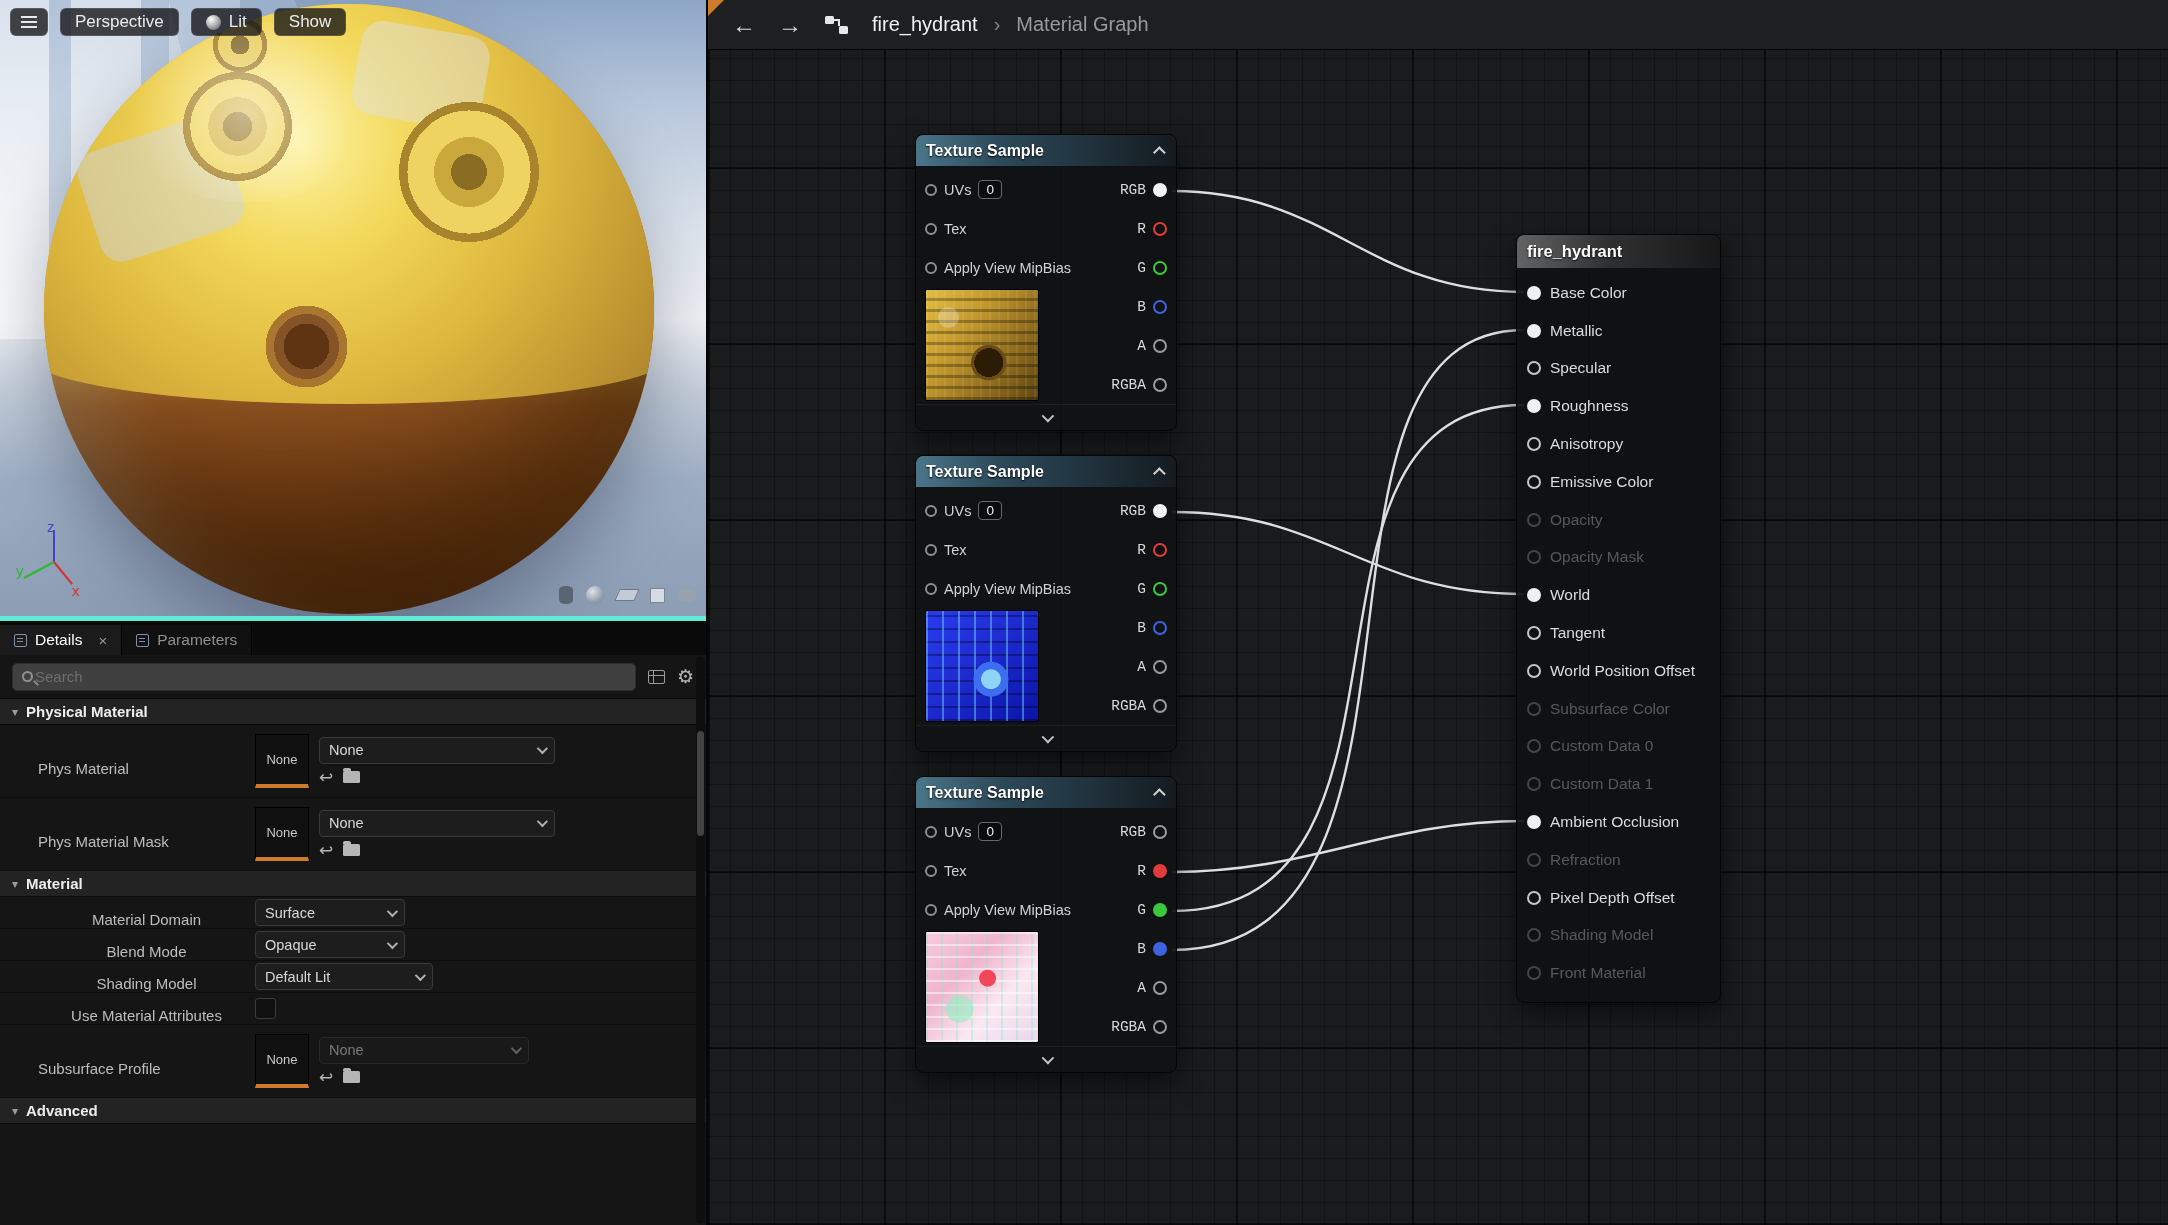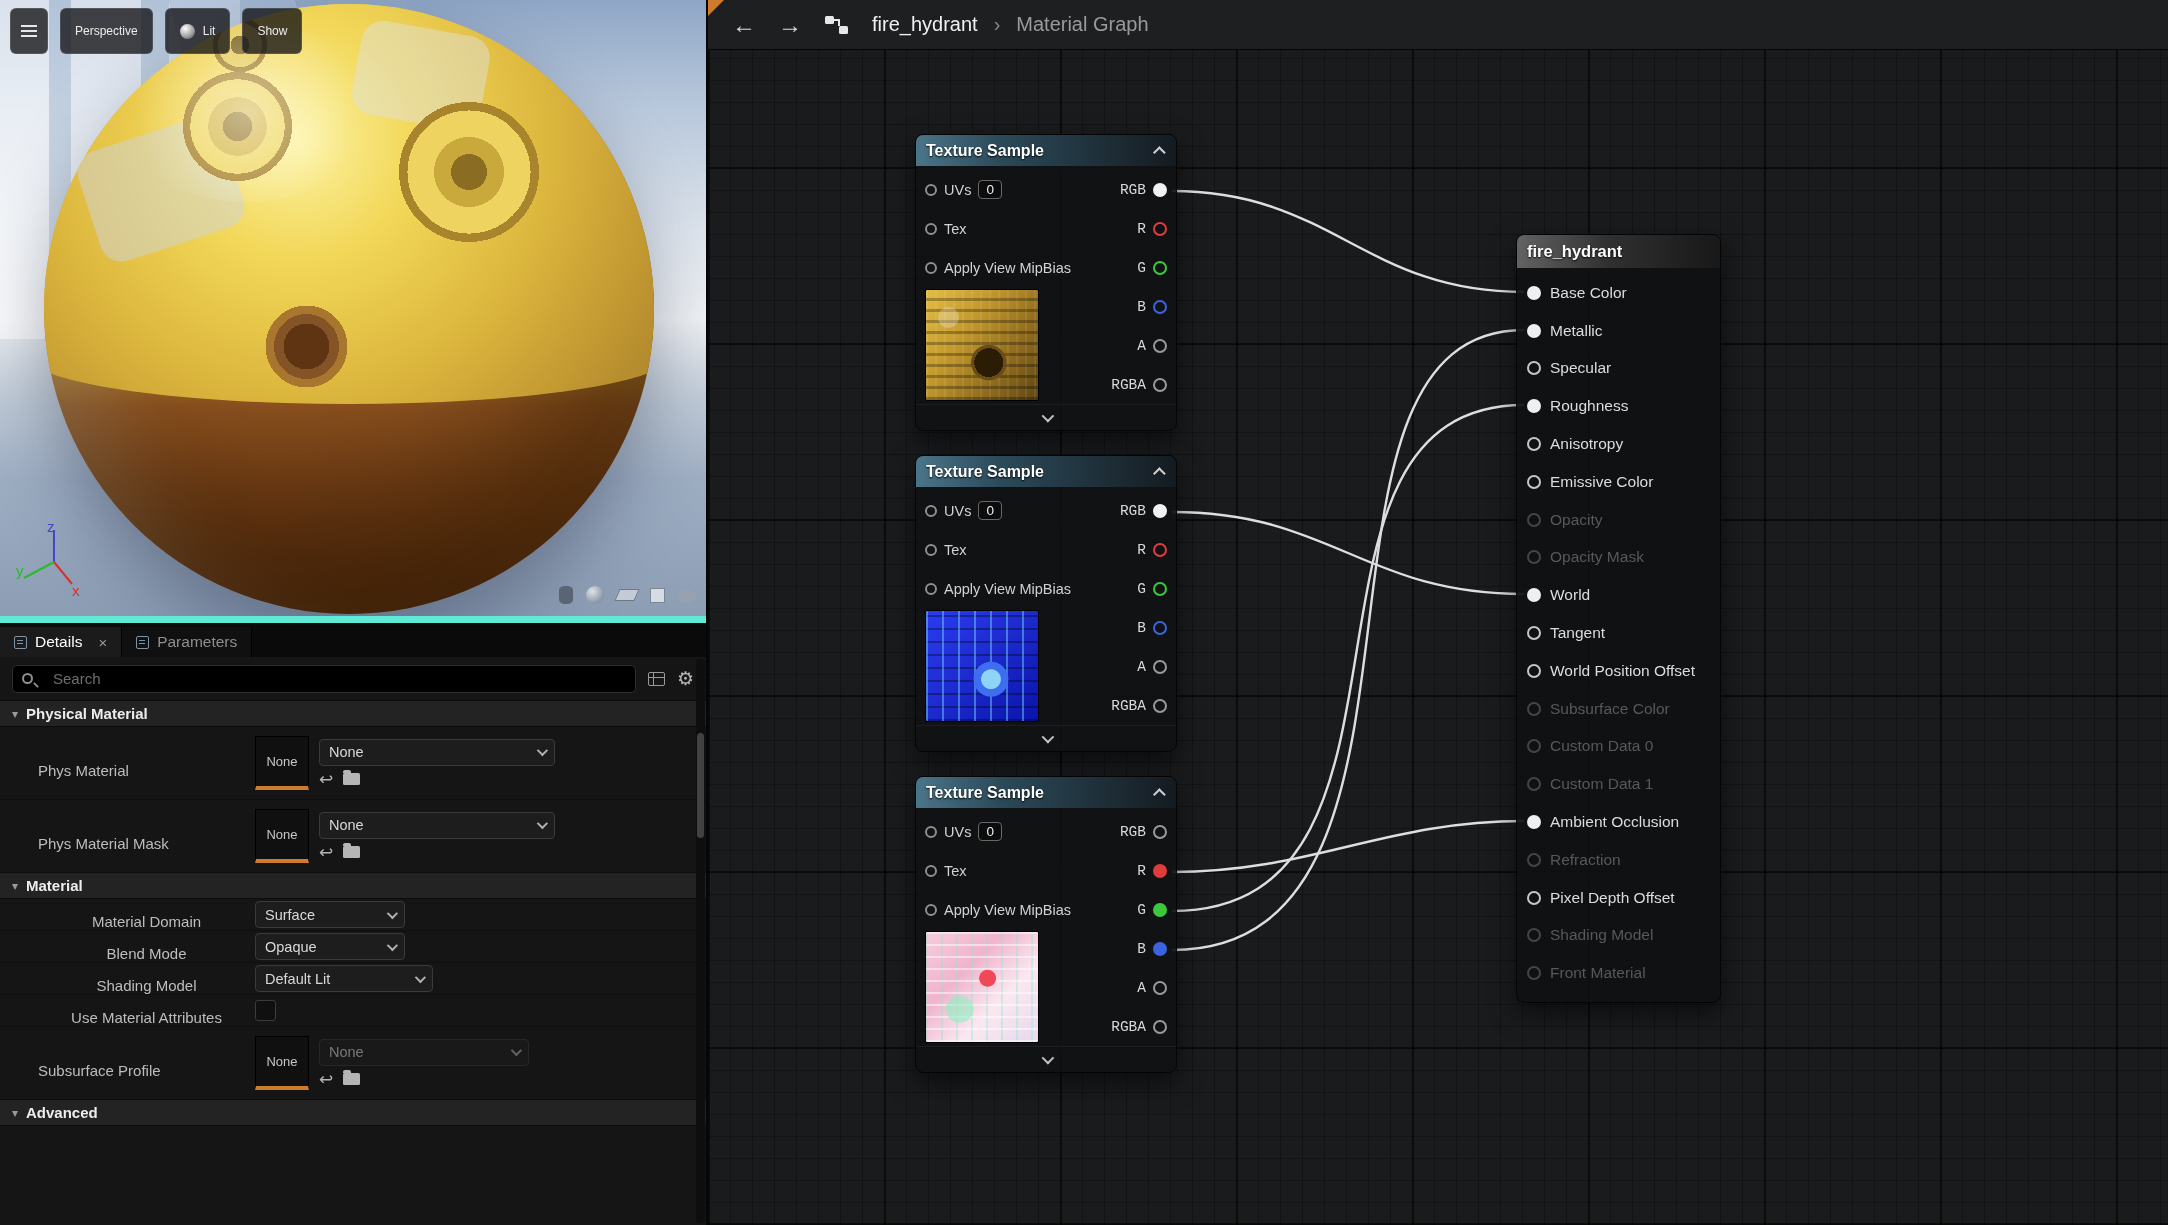--- a/index.html
+++ b/index.html
@@ -30,50 +30,50 @@
   .ring.mid { left:154px; top:77px; width:115px; height:115px;
     background:radial-gradient(circle,#93741f 0 18%,#d6b646 18% 36%,#f0d862 36% 58%,#a8842c 58% 67%,rgba(0,0,0,0) 67%); }
   .ring.small { left:184px; top:23px; width:60px; height:60px;
     background:radial-gradient(circle,#7c6220 0 22%,#e8cc58 22% 52%,#a07c28 52% 64%,rgba(0,0,0,0) 64%); }
   .knob { position:absolute; left:238px; top:312px; width:85px; height:85px; border-radius:50%;
     background:radial-gradient(circle,#5e3412 0 38%,#855426 38% 54%,#a8762f 54% 68%,rgba(0,0,0,0) 68%); }
   .gloss { position:absolute; left:90px; top:30px; width:260px; height:180px; border-radius:50%;
     background:radial-gradient(circle,rgba(255,255,255,.5),rgba(255,255,255,0) 70%); }
   
   .vtoolbar { position:absolute; left:10px; top:8px; display:flex; gap:12px; align-items:center; z-index:5; }
-  .vp-btn { height:46px; display:flex; align-items:center; gap:8px; padding:0 14px;
+  .vp-btn { height:28px; display:flex; align-items:center; gap:8px; padding:0 14px;
     background:rgba(18,18,20,.78); border:1px solid rgba(255,255,255,.12); border-radius:6px;
-    color:#ececec; font-size:12px; cursor:default;text-align:right; }
+    color:#ececec; font-size:17px; cursor:default;text-align:right; }
   .vp-btn.square { width:38px; justify-content:center; padding:0; }
   .bars { display:block; width:16px; height:2px; background:#e8e8e8; box-shadow:0 5px 0 #e8e8e8, 0 -5px 0 #e8e8e8; }
   .lit-ic { width:15px; height:15px; border-radius:50%; background:radial-gradient(circle at 35% 30%,#ffffff,#9a9a9a 60%,#4a4a4a); }
   
   .gizmo { position:absolute; left:14px; top:520px; z-index:5; }
   .gizmo text { font-family:"Liberation Sans", sans-serif; font-size:15px; }
   
   .shapebar { position:absolute; right:10px; top:586px; display:flex; gap:13px; align-items:center; z-index:5; opacity:.9; }
   .shp { display:block; }
   .shp.cyl { width:14px; height:18px; border-radius:6px/4px; background:#55606c; }
   .shp.sph { width:18px; height:18px; border-radius:50%; background:radial-gradient(circle at 35% 30%,#e8ecf0,#8a95a2 70%); }
   .shp.pln { width:20px; height:12px; transform:skewX(-24deg); background:#c9d1da; border:1px solid #6a747f; }
   .shp.cub { width:15px; height:15px; background:#dde3e9; border:1px solid #7a848f; }
   .shp.tea { width:18px; height:13px; border-radius:50% 50% 40% 40%; background:#99a3ae; }
 
   
-  .details { position:absolute; left:0; top:616px; width:706px; height:609px; background:#151515; border-top:7px solid #5eead4; }
+  .details { position:absolute; left:0; top:616px; width:706px; height:609px; background:#151515; border-top:5px solid #5eead4; }
   .tabbar { height:34px; background:#0a0a0a; display:flex; align-items:flex-end; }
   .tab { height:30px; display:flex; align-items:center; gap:8px; padding:0 14px; font-size:15.5px;
     color:#8f8f8f; background:#101010; border-right:1px solid #000; }
   .tab.active { background:#1b1b1b; color:#fff; }
   .tab-ic { width:13px; height:13px; border:1.5px solid #7e93a8; border-radius:2px; position:relative; }
   .tab-ic::after { content:""; position:absolute; left:2px; top:3px; width:6px; height:1.5px; background:#7e93a8; box-shadow:0 3px 0 #7e93a8; }
   .tab-close { color:#9a9a9a; font-size:15px; margin-left:8px; }
   .searchrow { height:44px; display:flex; align-items:center; gap:12px; padding:0 12px; background:#151515; border-bottom:1px solid #0c0c0c; }
-  .searchbox { flex:1; height:28px; display:flex; align-items:center; gap:20px; padding:0 9px;
-    background:#000000; border:1px solid #2e2e2e; border-radius:5px; }
+  .searchbox { flex:1; height:28px; display:flex; align-items:center; gap:2px; padding:0 9px;
+    background:#404040; border:1px solid #2e2e2e; border-radius:5px; }
   .mag { width:11px; height:11px; border:2px solid #8f8f8f; border-radius:50%; position:relative; flex:none; }
   .mag::after { content:""; position:absolute; left:9px; top:9px; width:6px; height:2px; background:#8f8f8f; transform:rotate(45deg); }
   .searchbox input { flex:1; background:transparent; border:none; outline:none; color:#cfcfcf; font-size:15px; font-family:inherit; }
   .searchbox input::placeholder { color:#6f6f6f; }
   .sicon { color:#b5b5b5; font-size:19px; line-height:1; }
   .grid-ic { width:17px; height:14px; border:1.5px solid #9a9a9a; border-radius:2px; position:relative; }
   .grid-ic::before { content:""; position:absolute; left:4px; top:0; width:1.5px; height:100%; background:#9a9a9a; }
   .grid-ic::after { content:""; position:absolute; left:0; top:4px; width:100%; height:1.5px; background:#9a9a9a; }
   .sec-h { height:26px; background:#232323; display:flex; align-items:center; padding-left:12px; gap:8px;
     font-size:15px; font-weight:bold; color:#ededed; border-bottom:1px solid #0c0c0c; }

